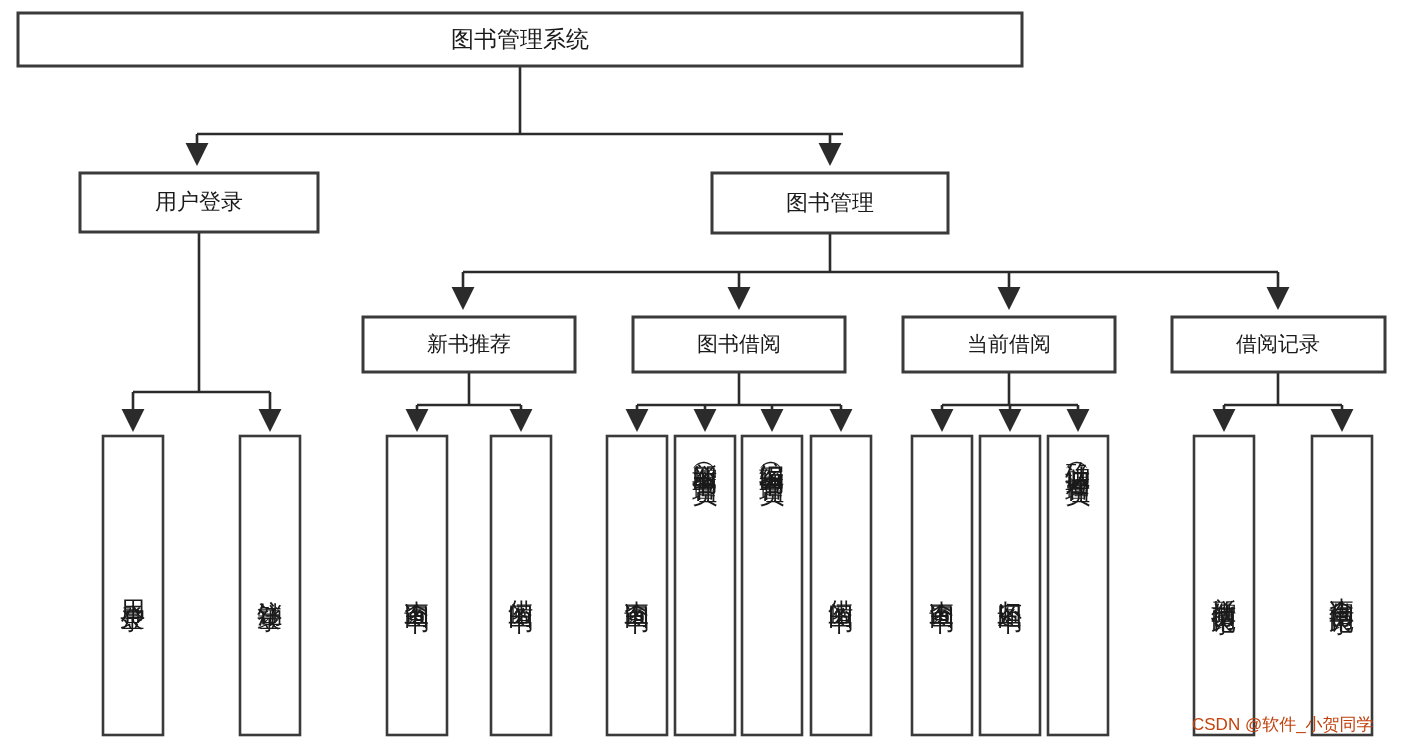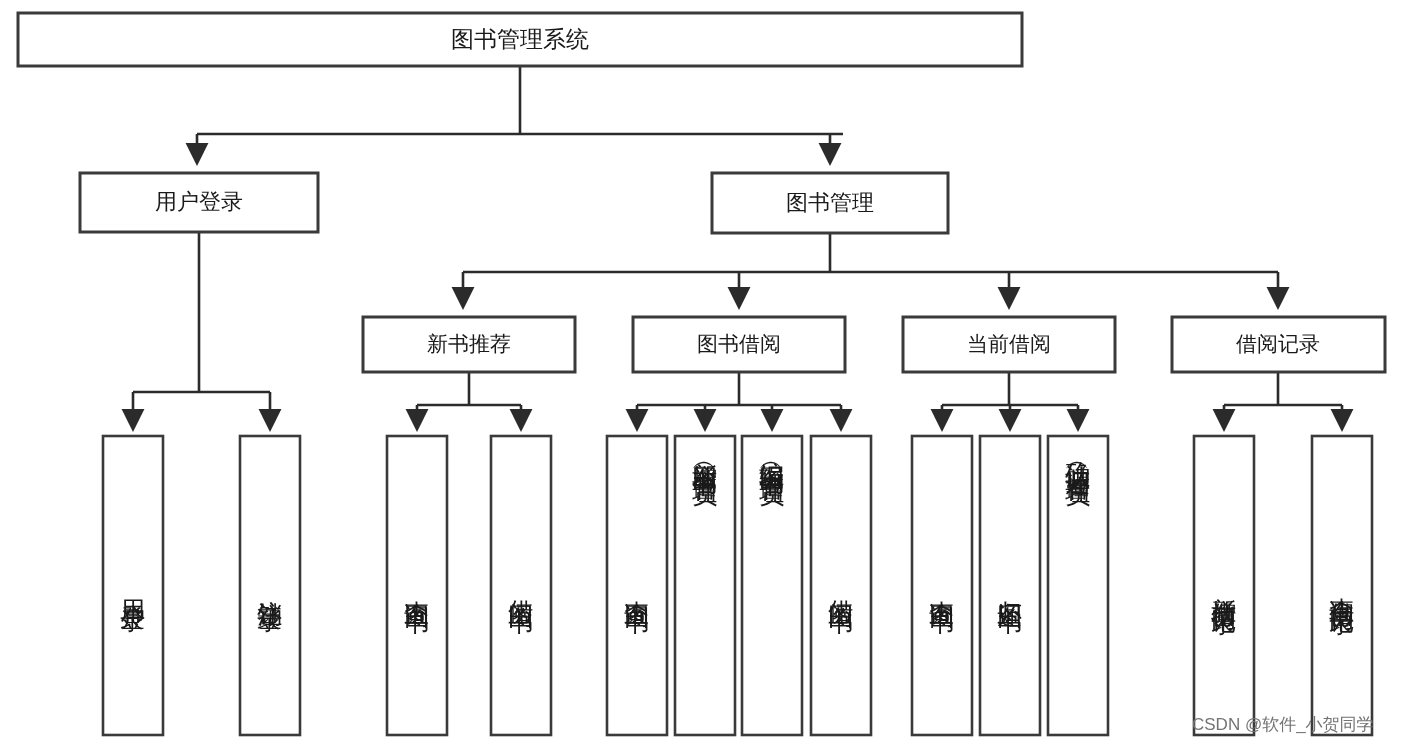--- a/index.html
+++ b/index.html
@@ -63,21 +63,21 @@
     letter-spacing: 3px;
     color: #1a1a1a;
     white-space: nowrap;
   }
   .watermark {
     position: absolute;
     left: 1192px;
     top: 713px;
     font-family: "Liberation Sans", "DejaVu Sans", sans-serif;
     font-size: 17px;
-    color: #737373;
+    color: #c2410c;
     white-space: nowrap;
     pointer-events: none;
   }
 </style>
 </head>
 <body>
 
 <svg id="diagram" viewBox="0 0 1405 747" xmlns="http://www.w3.org/2000/svg">
 
   <defs>

